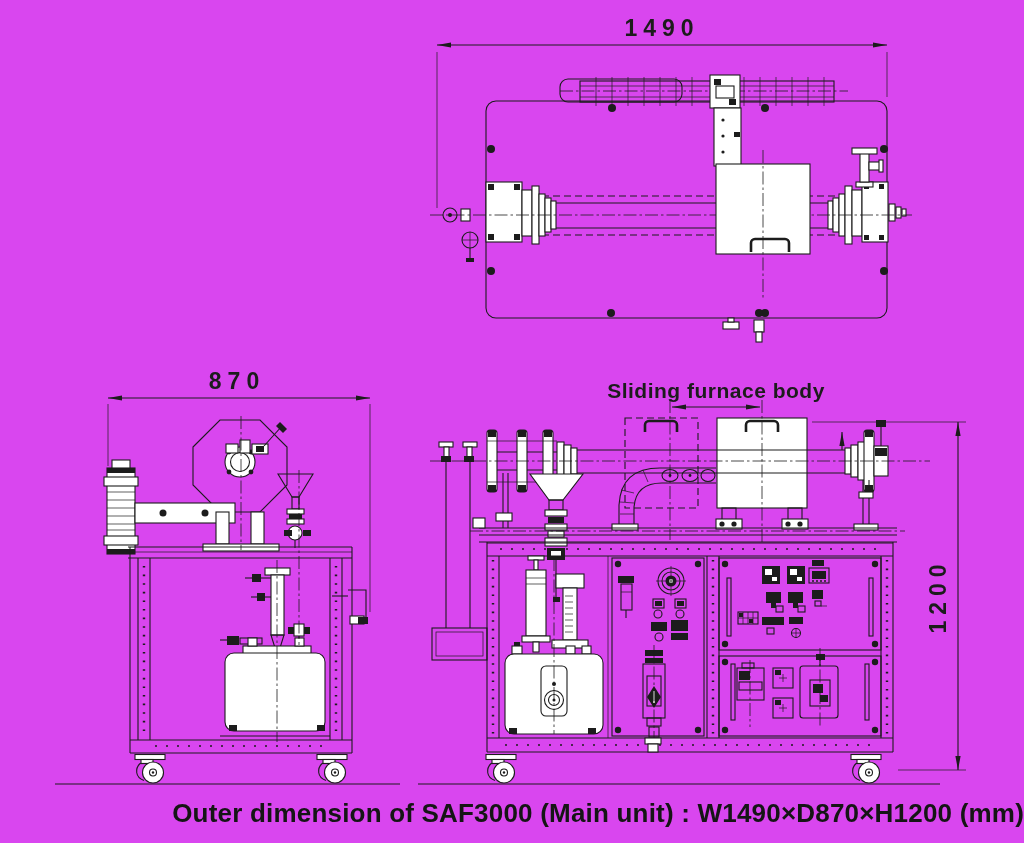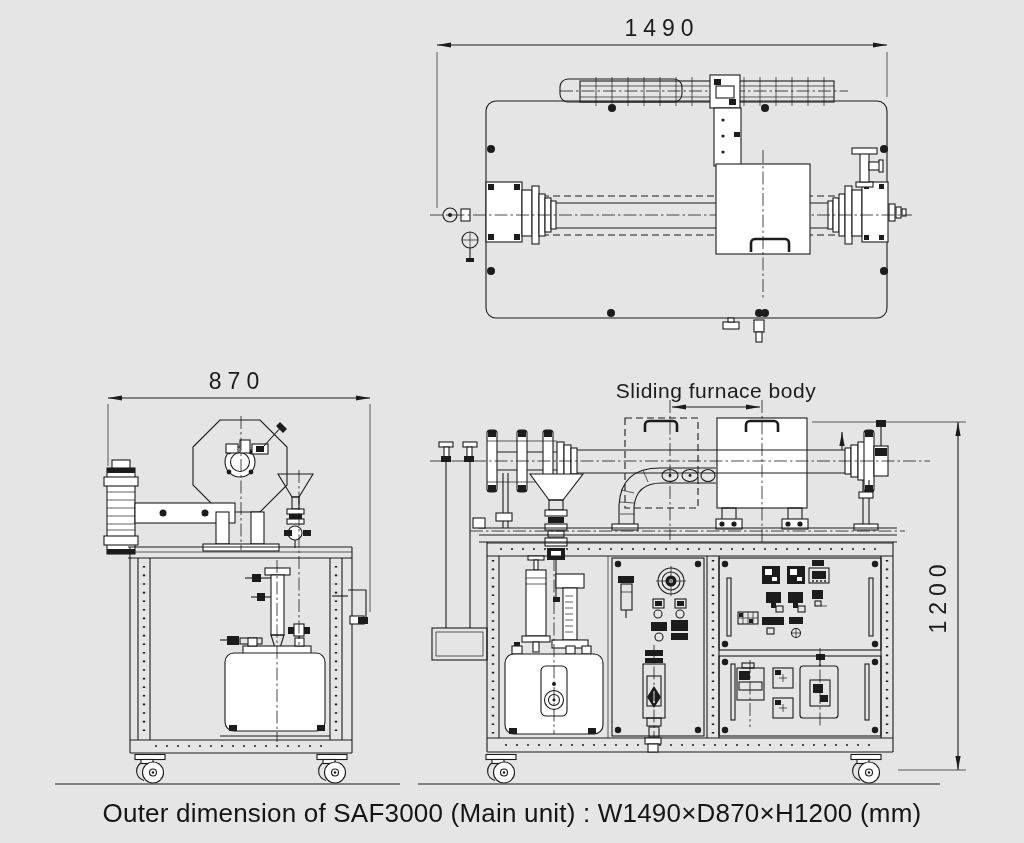--- a/index.html
+++ b/index.html
@@ -1,32 +1,32 @@
 <!DOCTYPE html>
 <html><head>
 <meta charset="utf-8">
 <style>
   html,body{margin:0;padding:0;background:#fff;}
-  .page{position:relative;width:1024px;height:843px;background:#e5e5e5;overflow:hidden;
-        font-family:"Liberation Sans",sans-serif;}
+  .page{position:relative;width:1024px;height:843px;background:#d946ef;overflow:hidden;
+        font-family:"Liberation Sans",sans-serif;font-weight:bold;}
   svg{position:absolute;left:0;top:0;}
   .ln{stroke:#1c1c1c;fill:none;stroke-width:1.1;}
   .thin{stroke:#1c1c1c;fill:none;stroke-width:0.7;}
   .thick{stroke:#1c1c1c;fill:none;stroke-width:2.6;}
   .wht{fill:#ffffff;stroke:#1c1c1c;stroke-width:1.1;}
   .blk{fill:#1c1c1c;stroke:none;}
   .cl{stroke:#1c1c1c;fill:none;stroke-width:0.8;stroke-dasharray:13 3 2.5 3;}
   .dash{stroke:#1c1c1c;fill:none;stroke-width:1.1;stroke-dasharray:7 4;}
   .dots{stroke:#1c1c1c;fill:none;stroke-width:2.4;stroke-dasharray:1.6 7;}
   .railtick{stroke:#1c1c1c;fill:none;stroke-width:1.6;stroke-dasharray:2 9;}
   text.dim{font-family:"Liberation Sans",sans-serif;font-size:23px;letter-spacing:6px;
            fill:#1c1c1c;stroke:none;}
   text.lbl{font-family:"Liberation Sans",sans-serif;font-size:21px;letter-spacing:0.5px;
            fill:#1c1c1c;stroke:none;}
-  .caption{position:absolute;left:0;top:798px;width:1024px;text-align:center;
+  .caption{position:absolute;left:0;top:798px;width:1024px;text-align:right;
            font-size:26px;color:#151515;letter-spacing:0.2px;}
 </style>
 </head>
 <body>
 
 <div class="page">
 <svg width="1024" height="843" viewBox="0 0 1024 843">
   <defs>
     <marker id="ar" markerUnits="userSpaceOnUse" markerWidth="14" markerHeight="8" refX="14" refY="4" orient="auto-start-reverse">
       <path d="M14,4 L0,1.4 L0,6.6 Z" fill="#1c1c1c"></path>

